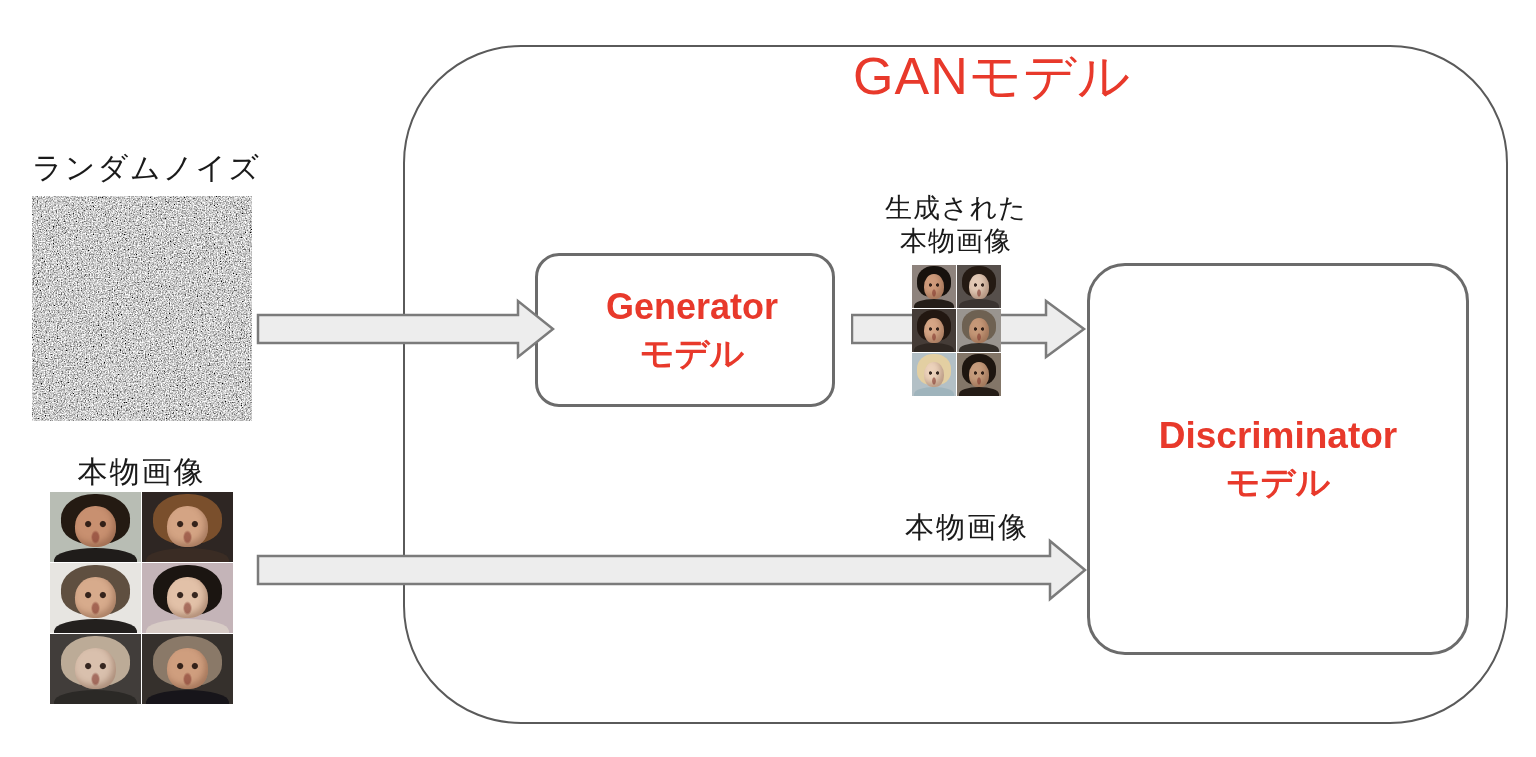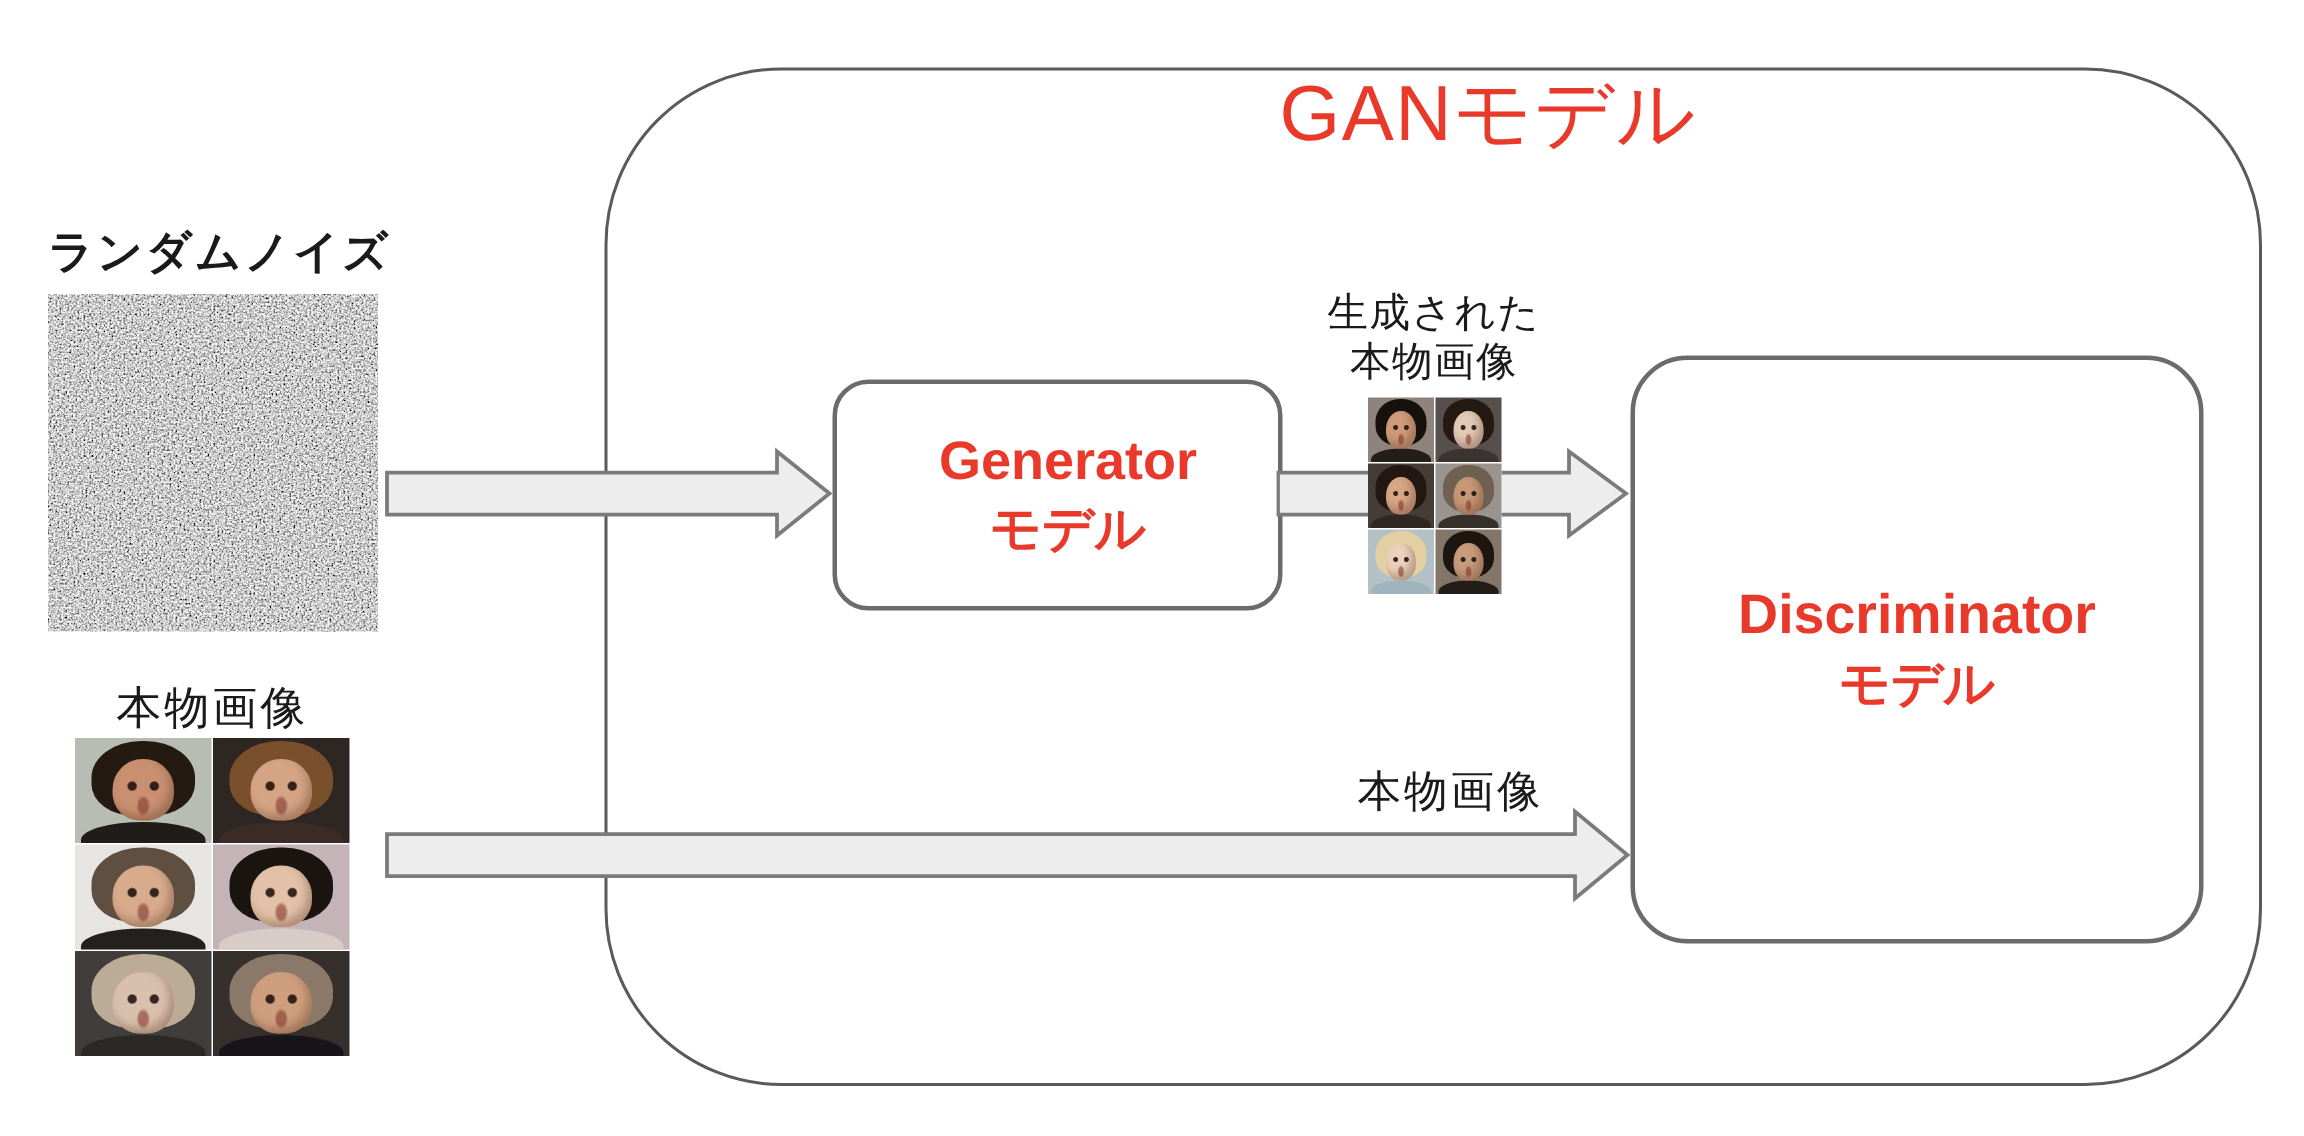--- a/index.html
+++ b/index.html
@@ -22,30 +22,30 @@
     color:var(--accent-red,#e8392b); white-space:nowrap; line-height:1.1;
   }
 
   
   .model-box {
     position:absolute; background:#ffffff;
     border:3px solid var(--box-border,#6b6b6b);
     display:flex; flex-direction:column; align-items:center; justify-content:center;
     text-align:center; color:var(--accent-red,#e8392b); font-weight:bold;
   }
-  .generator-box { left:555px; top:253px; width:300px; height:154px; border-radius:24px;padding-left:14px; }
+  .generator-box { left:535px; top:253px; width:300px; height:154px; border-radius:24px;padding-left:14px; }
   .generator-box .l1 { font-size:36px; line-height:46px; }
   .generator-box .l2 { font-size:34px; line-height:46px; }
-  .discriminator-box { left:1087px; top:237px; width:382px; height:392px; border-radius:38px; }
+  .discriminator-box { left:1087px; top:263px; width:382px; height:392px; border-radius:38px; }
   .discriminator-box .l1 { font-size:37px; line-height:46px; }
   .discriminator-box .l2 { font-size:34px; line-height:46px; }
 
   
   .jp-label { position:absolute; white-space:nowrap; color:var(--label-text,#1a1a1a); }
-  .noise-label { left:32px; top:148px; width:222px; text-align:center; font-size:30px; letter-spacing:2px;font-weight:bold; }
+  .noise-label { left:32px; top:148px; width:222px; text-align:center; font-size:30px; letter-spacing:2px; }
   .real-label-left { left:50px; top:452px; width:183px; text-align:center; font-size:30px; letter-spacing:2px; }
   .fake-label { left:856px; top:192px; width:200px; text-align:center; font-size:27px; line-height:33px; letter-spacing:1px; }
   .real-label-arrow { left:867px; top:508px; width:200px; text-align:center; font-size:29px; letter-spacing:2px; }
 
   
   .noise-img { position:absolute; left:32px; top:196px; width:220px; height:225px; }
   .noise-img svg { display:block; }
 
   
   .faces-grid { position:absolute; display:grid; gap:1px; background:#ffffff; }

